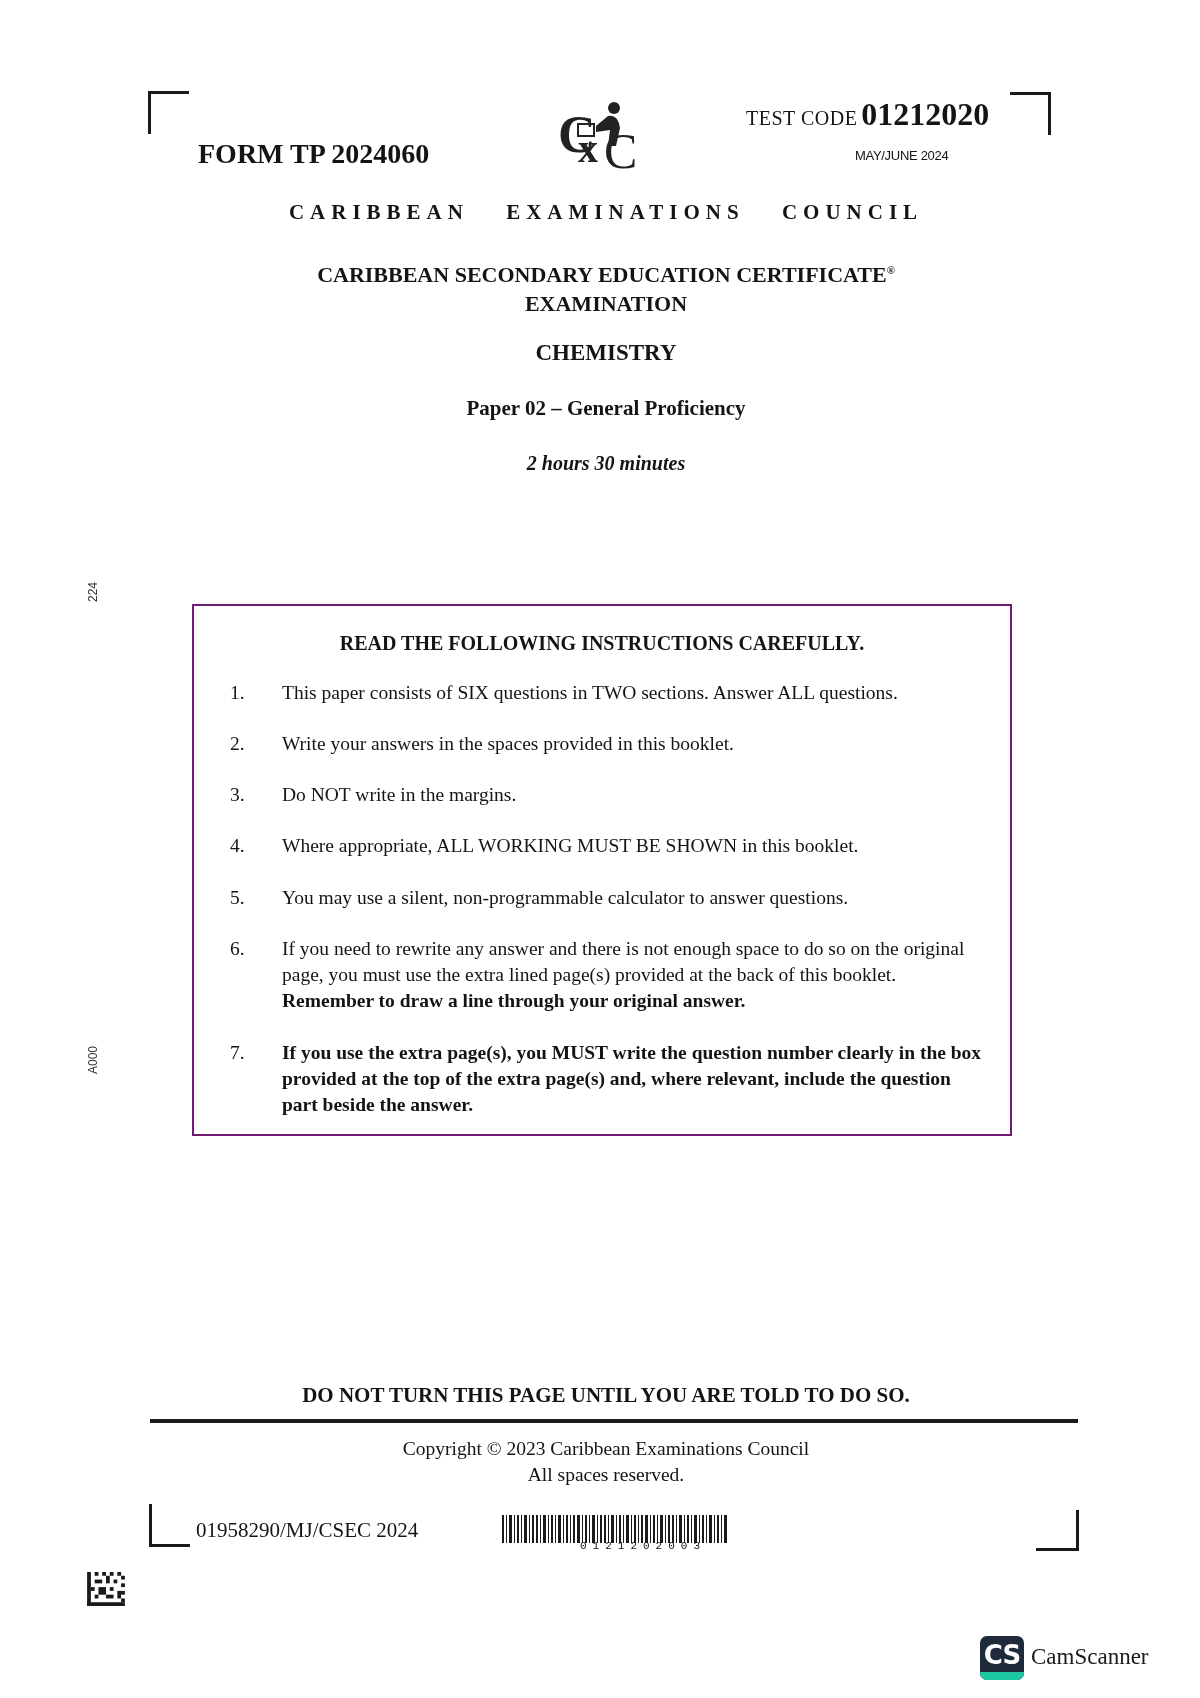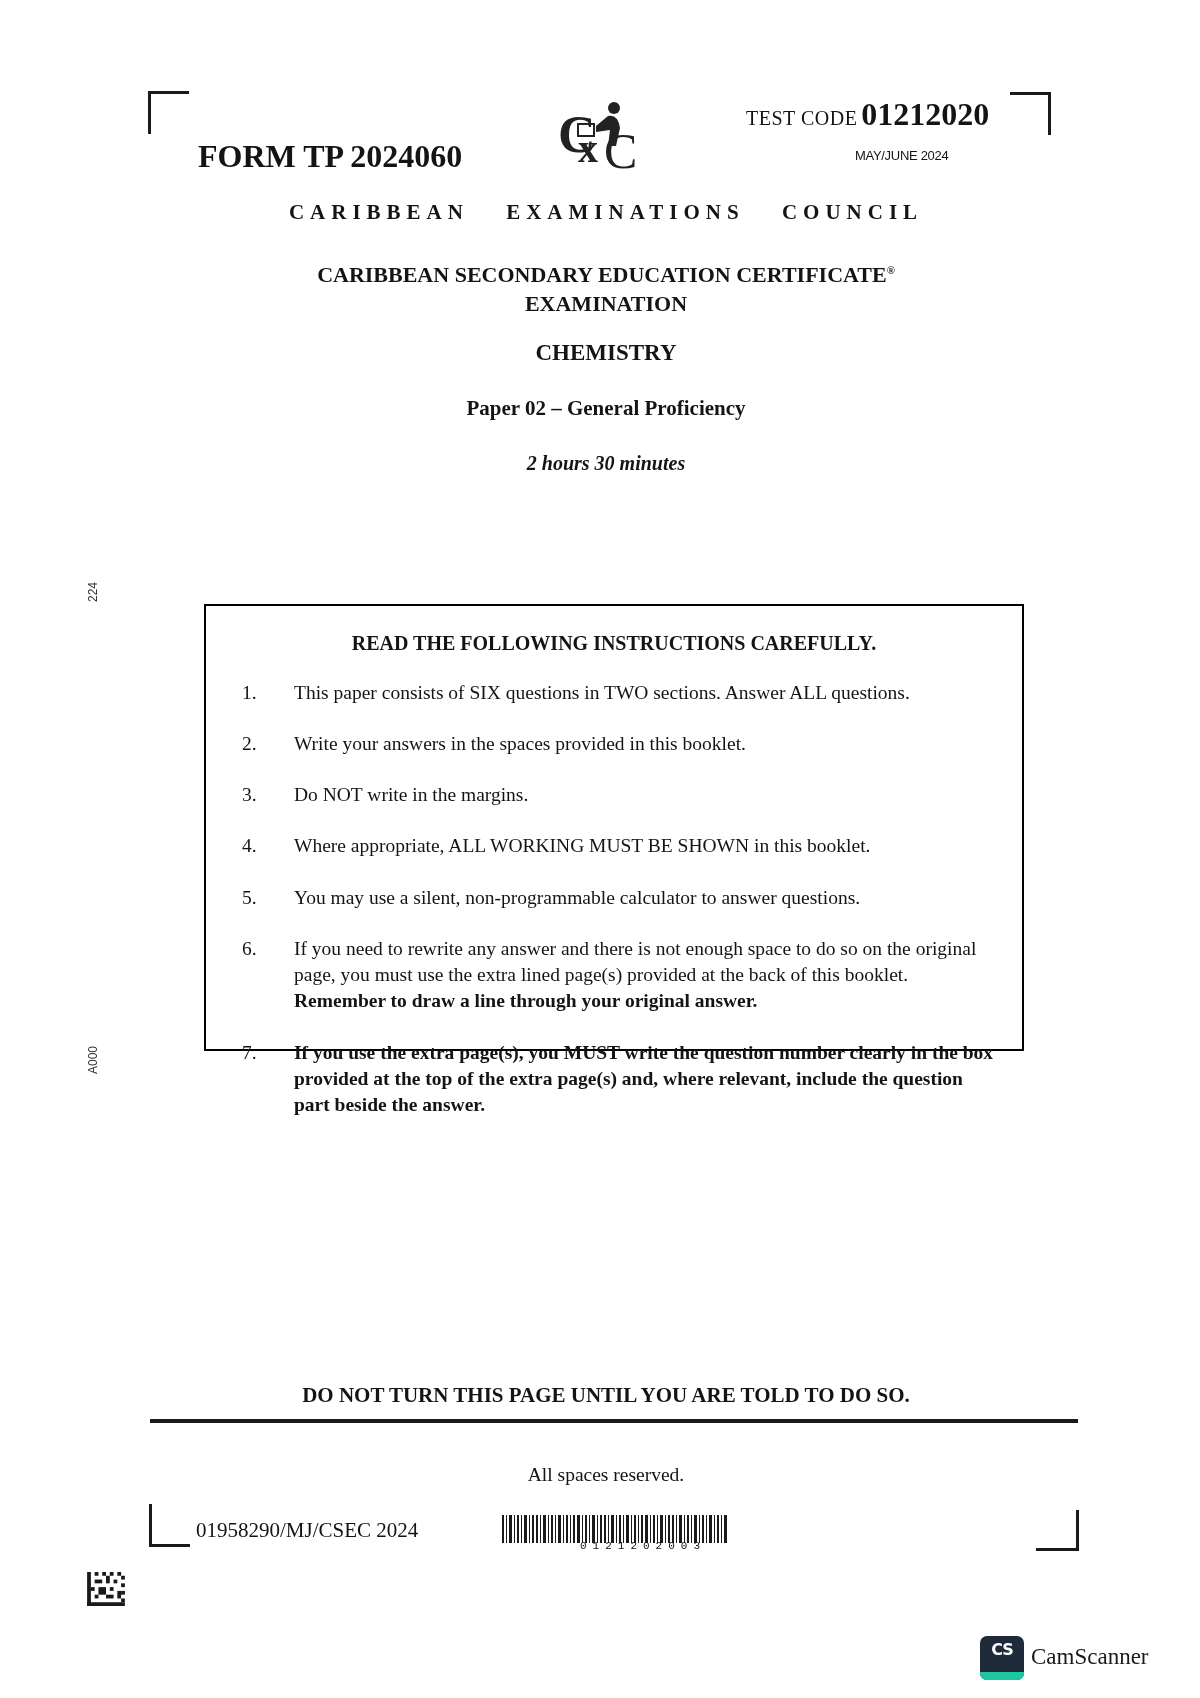--- a/index.html
+++ b/index.html
@@ -8,62 +8,62 @@
     background: #ffffff; color: #141414;
     font-family: "Liberation Serif", "DejaVu Serif", serif;
   }
   .abs { position: absolute; }
   .corner { position: absolute; border-color: #1a1a1a; border-style: solid; border-width: 0; }
   .c-tl { left: 148px; top: 91px; width: 38px; height: 40px; border-top-width: 3px; border-left-width: 3px; }
   .c-tr { left: 1010px; top: 92px; width: 38px; height: 40px; border-top-width: 3px; border-right-width: 3px; }
   .c-bl { left: 149px; top: 1504px; width: 38px; height: 40px; border-bottom-width: 3px; border-left-width: 3px; }
   .c-br { left: 1036px; top: 1510px; width: 40px; height: 38px; border-bottom-width: 3px; border-right-width: 3px; }
 
-  .form-code { left: 198px; top: 138px; font-size: 32px; font-weight: bold; letter-spacing: 0px; }
+  .form-code { left: 198px; top: 138px; font-size: 28px; font-weight: bold; letter-spacing: 0px; }
   .logo { left: 556px; top: 98px; width: 92px; height: 76px; }
   .test-code { left: 746px; top: 96px; white-space: nowrap; }
   .test-code .lbl { font-size: 20px; letter-spacing: 0.5px; text-transform: uppercase; text-align: right; }
   .test-code .val { font-size: 32px; font-weight: bold; margin-left: 4px; }
   .session { left: 855px; top: 148px; font-size: 13px; font-family: "Liberation Sans", sans-serif; letter-spacing: -0.3px; }
 
   .center { left: 0; width: 1212px; text-align: center; }
   .council { top: 200px; font-size: 21px; font-weight: bold; letter-spacing: 6px; word-spacing: 26px; }
   .csec { top: 256px; font-size: 22px; font-weight: bold; line-height: 29px; }
   .csec sup { font-size: 11px; }
   .subject { top: 340px; font-size: 23px; font-weight: bold; }
   .paper { top: 396px; font-size: 21px; font-weight: bold; }
   .duration { top: 452px; font-size: 20px; font-weight: bold; font-style: italic; }
 
   .vert { font-family: "Liberation Sans", sans-serif; font-size: 12px; transform: rotate(-90deg); transform-origin: left top; white-space: nowrap; color: #333; }
   .v224 { left: 86px; top: 602px; }
   .va000 { left: 86px; top: 1074px; }
 
   .box {
-    left: 204px; top: 604px; width: 820px; height: 447px;
-    border: 2px solid #000000; box-sizing: border-box;
+    left: 192px; top: 604px; width: 820px; height: 532px;
+    border: 2px solid #701a75; box-sizing: border-box;
   }
   .box-title { position: absolute; left: 0; width: 100%; top: 26px; text-align: center; font-size: 20px; font-weight: bold; }
   .instr { position: absolute; left: 36px; right: 26px; font-size: 19.5px; line-height: 26px; }
   .instr .num { position: absolute; left: 0; top: 0; }
   .instr .txt { margin-left: 52px; display: block; }
   .instr b { font-weight: bold; }
 
   .warning { top: 1383px; font-size: 21px; font-weight: bold; }
   .rule { left: 150px; top: 1419px; width: 928px; height: 4px; background: #1a1a1a; }
   .copyright { top: 1436px; font-size: 19.5px; line-height: 26px; }
 
   .ref-code { left: 196px; top: 1518px; font-size: 21px; }
   .barcode { left: 502px; top: 1515px; width: 226px; height: 28px; }
   .barcode-digits { left: 530px; top: 1540px; width: 226px; text-align: center; font-family: "Liberation Mono", monospace; font-size: 11px; letter-spacing: 6px; }
 
   .dm { left: 86px; top: 1572px; width: 40px; height: 34px; }
 
   .cs-badge { left: 980px; top: 1636px; width: 44px; height: 44px; border-radius: 7px; overflow: hidden; background: #1f2b3a; }
   .cs-badge .band { position: absolute; left: 0; bottom: 0; width: 100%; height: 8px; background: #1dc7a0; }
-  .cs-badge .cs { position: absolute; left: 0; top: 4px; width: 100%; text-align: center; color: #fff; font-family: "DejaVu Sans", sans-serif; font-weight: bold; font-size: 16px; letter-spacing: -1px; }
+  .cs-badge .cs { position: absolute; left: 0; top: 4px; width: 100%; text-align: center; color: #fff; font-family: "DejaVu Sans", sans-serif; font-weight: bold; font-size: 26px; letter-spacing: -1px; }
   .cs-label { left: 1031px; top: 1644px; font-size: 23px; color: #1a1a1a; }
 </style>
 </head>
 <body>
 
 <div class="corner c-tl"></div>
 <div class="corner c-tr"></div>
 <div class="corner c-bl"></div>
 <div class="corner c-br"></div>
 
@@ -126,21 +126,21 @@
   </div>
   <div class="instr" style="top:434px">
     <span class="num">7.</span>
     <span class="txt"><b>If you use the extra page(s), you MUST write the question number clearly in the box provided at the top of the extra page(s) and, where relevant, include the question part beside the answer.</b></span>
   </div>
 </div>
 
 <div class="abs center warning">DO NOT TURN THIS PAGE UNTIL YOU ARE TOLD TO DO SO.</div>
 <div class="abs rule"></div>
 <div class="abs center copyright">
-  <br>
+  <span>Copyright © 2023 Caribbean Examinations Council</span><br>
   <span>All spaces reserved.</span>
 </div>
 
 <div class="abs ref-code">01958290/MJ/CSEC 2024</div>
 
 <div class="abs barcode">
   <svg width="226" height="28" viewBox="0 0 226 28">
     <g fill="#1a1a1a">
       <rect x="0" y="0" width="2" height="28"></rect>
         <rect x="4" y="0" width="1" height="28"></rect>

